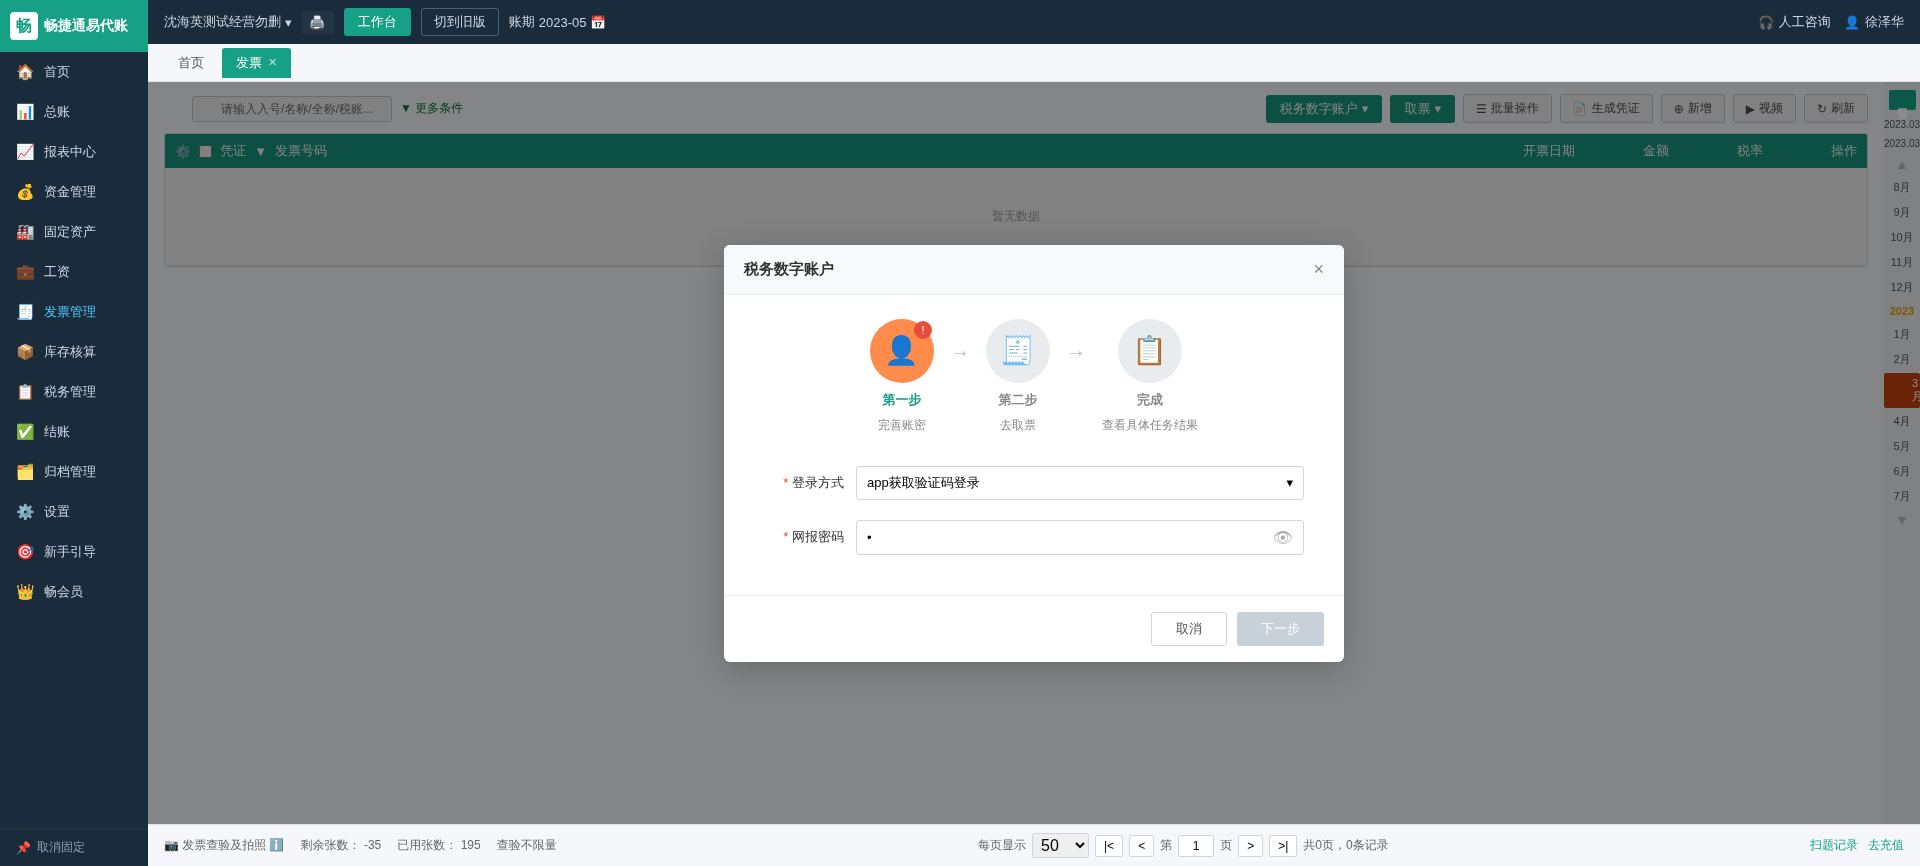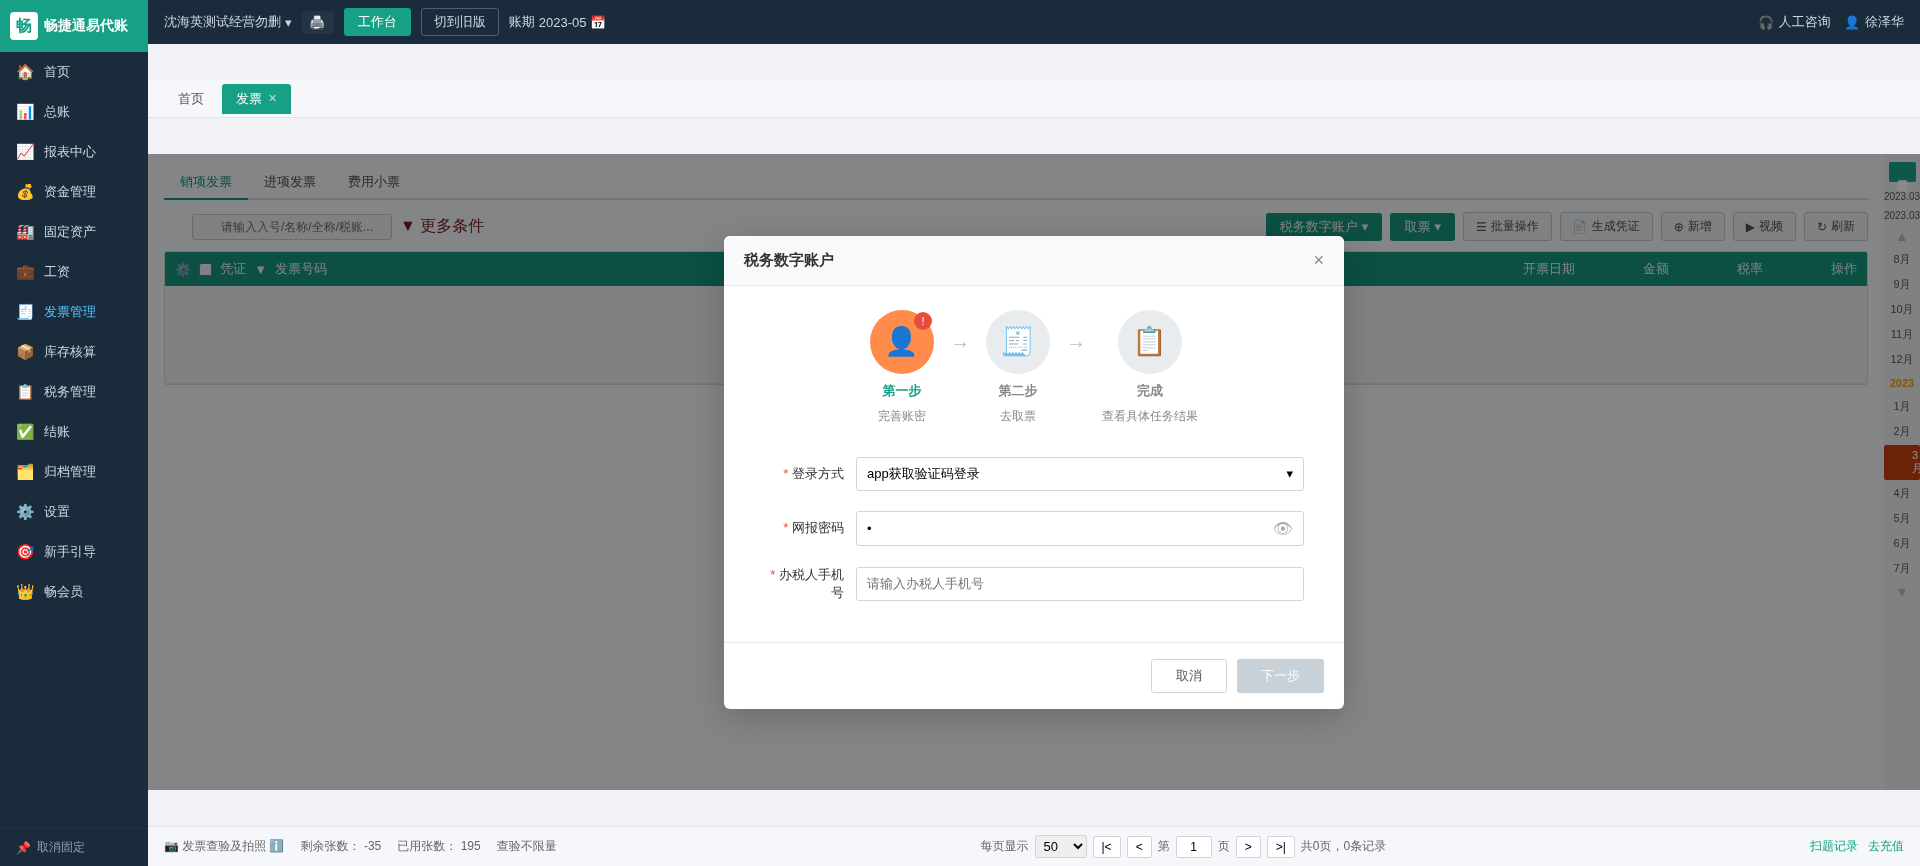--- a/index.html
+++ b/index.html
@@ -56,21 +56,20 @@
       cursor: pointer;
       border-top: 1px solid #243447;
     }
 
     
     .main {
       flex: 1;
       display: flex;
       flex-direction: column;
       overflow: hidden;
-      gap: 36px;
     }
 
     
     .topbar {
       background: #1a2b3c;
       display: flex;
       align-items: center;
       padding: 0 16px;
       height: 44px;
       gap: 10px;
@@ -426,21 +425,21 @@
     .btn-next {
       background: #c8d0d8;
       color: white;
       border: none;
       padding: 7px 24px;
       border-radius: 3px;
       cursor: pointer;
       font-size: 13px;
     }
 
-    .filter-text { color: #7f1d1d; font-size: 16px; cursor: pointer; }
+    .filter-text { color: #15803d; font-size: 12px; cursor: pointer; }
   </style>
 </head>
 <body>
 
 <div class="sidebar">
   <div class="sidebar-logo">
     <div class="sidebar-logo-icon">畅</div>
     <span>畅捷通易代账</span>
   </div>
   <div id="sidebar-items-container">
@@ -541,31 +540,20 @@
     <div class="tab active">
       <span>发票</span>
       <span class="close-btn">✕</span>
     </div>
   </div>
 
   <div class="content">
 
     <div class="page">
 
-      <div class="subtabs">
-        <div class="subtab active">
-          <span>销项发票</span>
-        </div>
-        <div class="subtab">
-          <span>进项发票</span>
-        </div>
-        <div class="subtab">
-          <span>费用小票</span>
-        </div>
-      </div>
 
       <div class="toolbar">
         <div class="search-wrap">
           <span class="search-icon">🔍</span>
           <input class="search-input" type="text" placeholder="请输入入号/名称/全称/税账..." style="">
         </div>
         <span class="filter-text">
           <span>▼</span>
           <span>更多条件</span>
         </span>
@@ -700,29 +688,20 @@
             <div class="form-label">
               <span style="color:#e74c3c;">*</span>
               <span>网报密码</span>
             </div>
             <div class="form-control password">
               <input type="password" value="x" style="flex: 1 1 0%; border: none; outline: none; font-size: 13px;">
               <span class="eye-icon">👁</span>
             </div>
           </div>
 
-          <div class="form-row">
-            <div class="form-label">
-              <span style="color:#e74c3c;">*</span>
-              <span>办税人手机号</span>
-            </div>
-            <div class="form-control">
-              <input type="text" style="border: none; outline: none; font-size: 13px; width: 100%; color: rgb(187, 187, 187);" placeholder="请输入办税人手机号">
-            </div>
-          </div>
         </div>
 
         <div class="modal-footer">
           <button class="btn-cancel">取消</button>
           <button class="btn-next">下一步</button>
         </div>
       </div>
     </div>
   </div>
 
@@ -737,21 +716,21 @@
       <span>-35</span>
     </span>
     <span>
       <span>已用张数：</span>
       <span>195</span>
     </span>
     <span>查验不限量</span>
 
     <div class="pagination">
       <span>每页显示</span>
-      <select style="border:1px solid #d0d5dd; padding:2px 4px; font-size:13px; border-radius:2px;">
+      <select style="border:1px solid #d0d5dd; padding:2px 4px; font-size:16px; border-radius:2px;">
         <option>50</option>
         <option>100</option>
         <option>200</option>
       </select>
       <button class="pagination-btn">|&lt;</button>
       <button class="pagination-btn">&lt;</button>
       <span>第</span>
       <input type="text" class="pagination-input" value="1" style="">
       <span>页</span>
       <button class="pagination-btn">&gt;</button>

